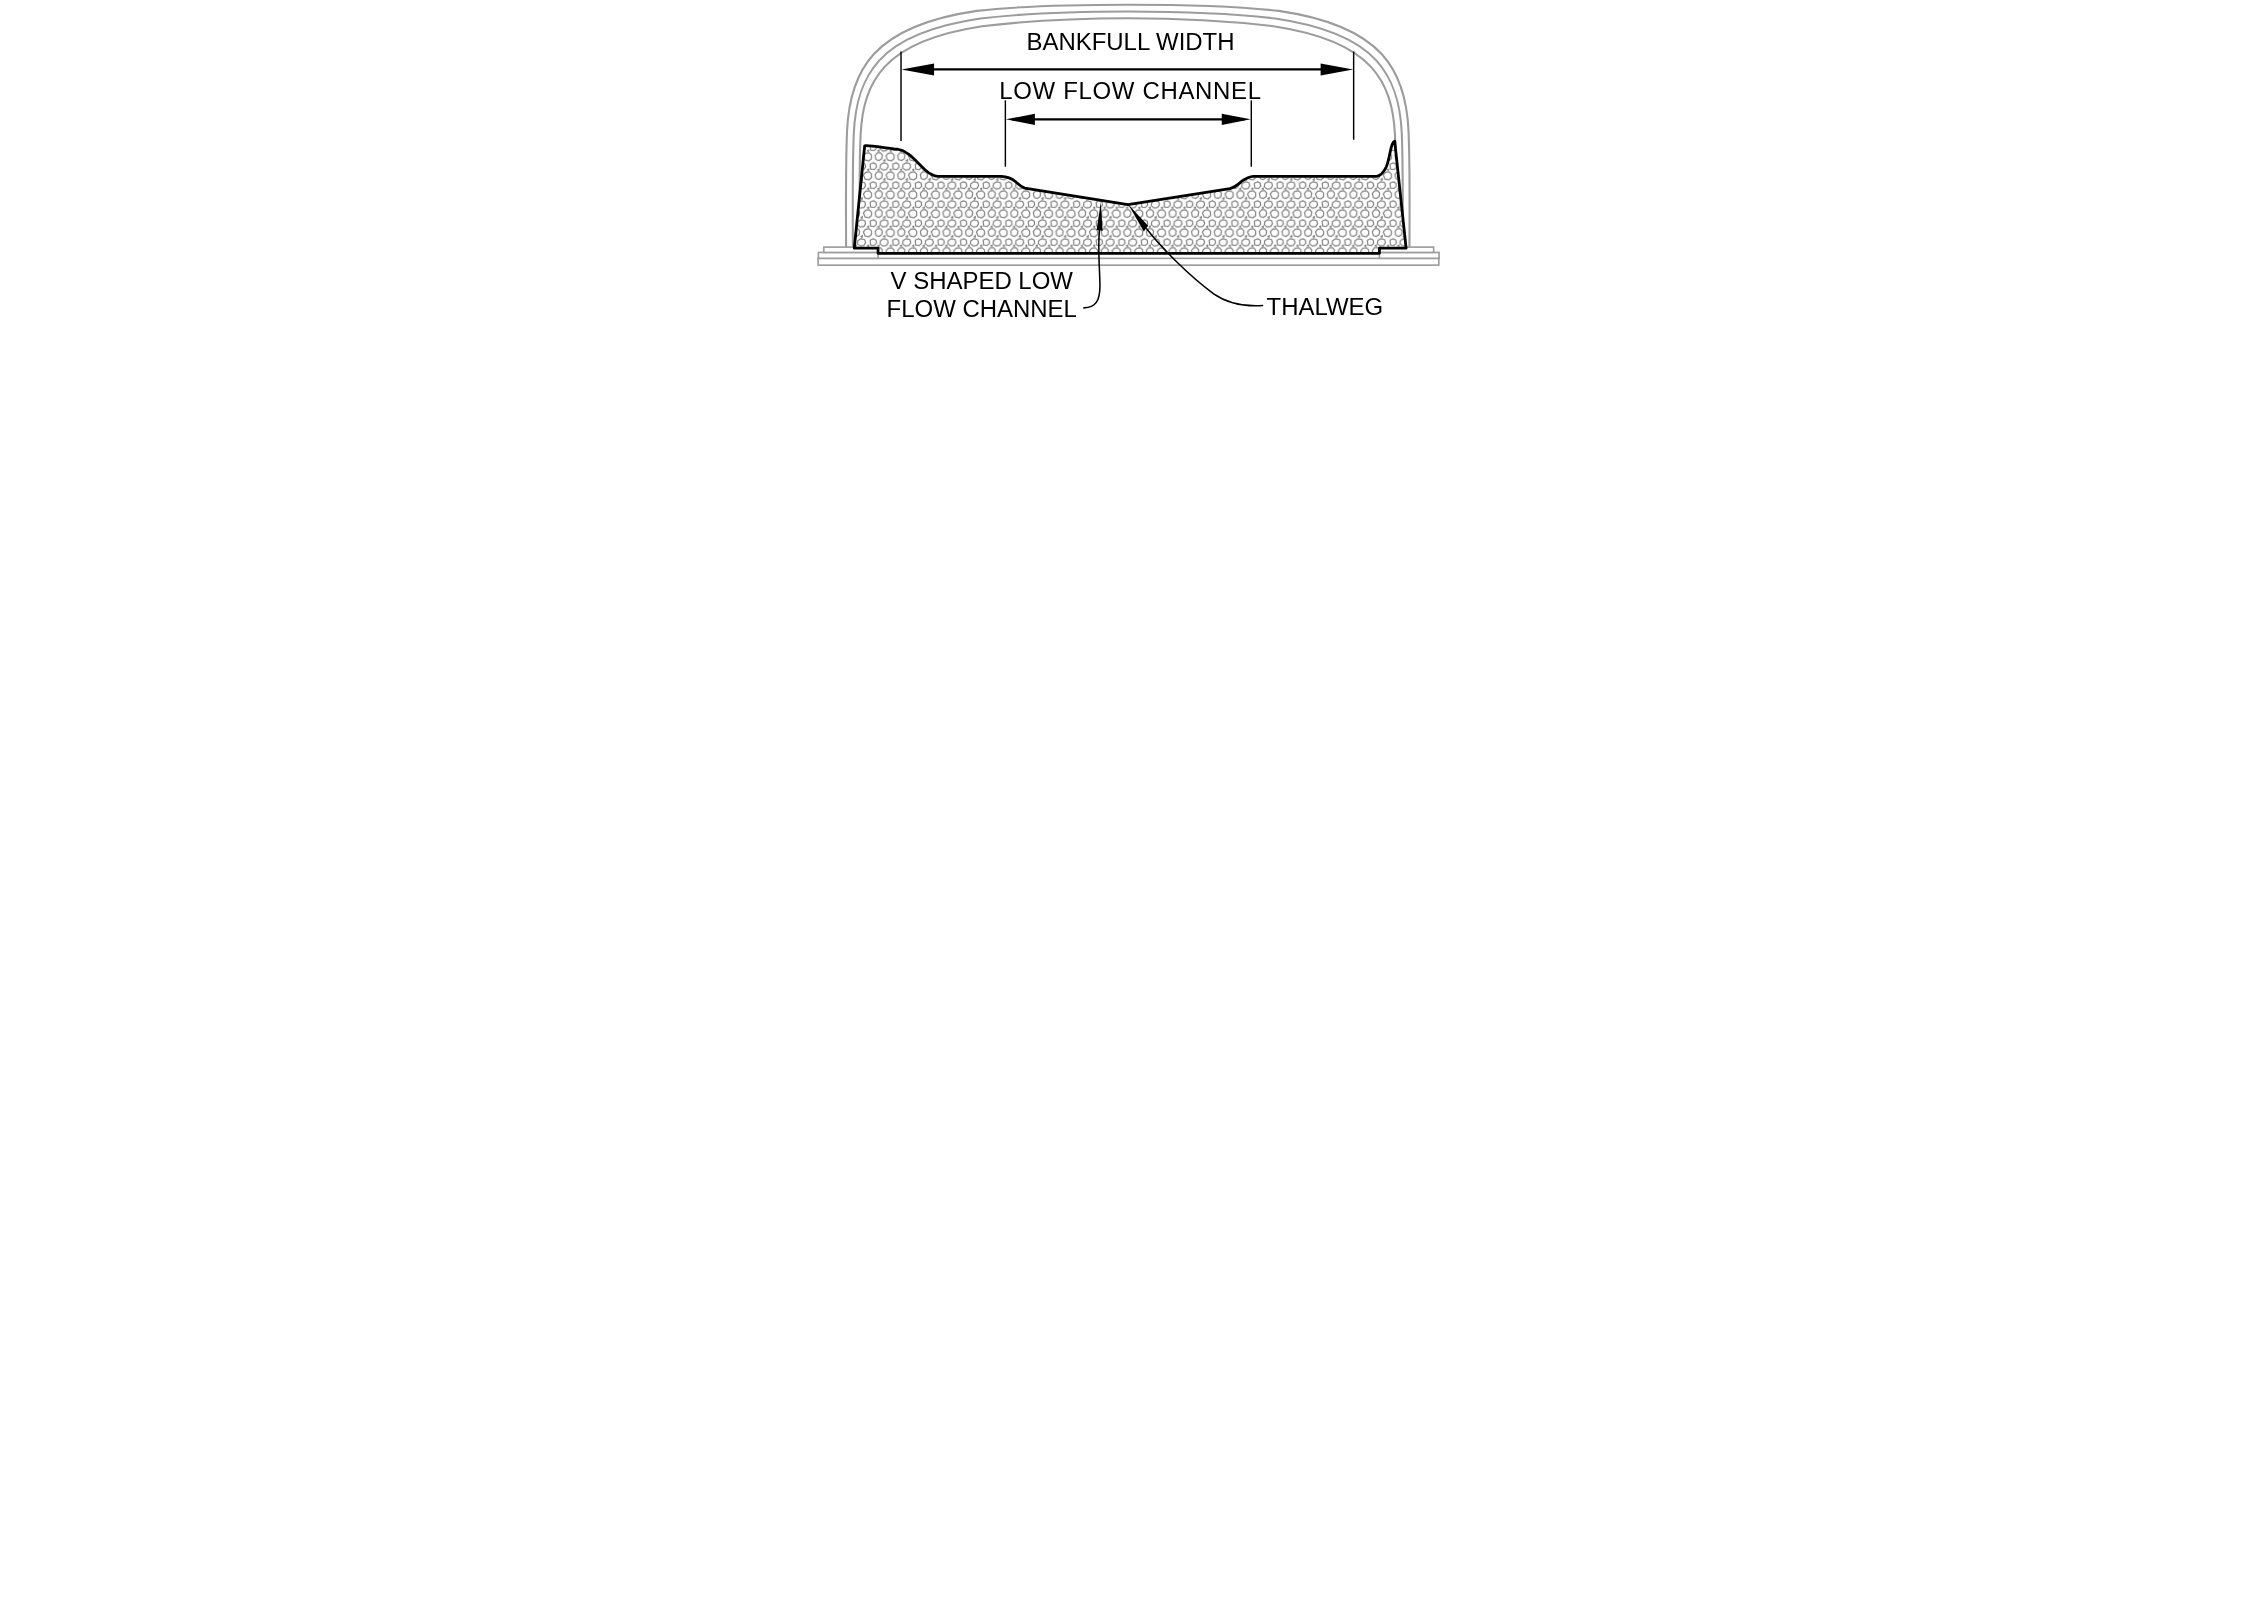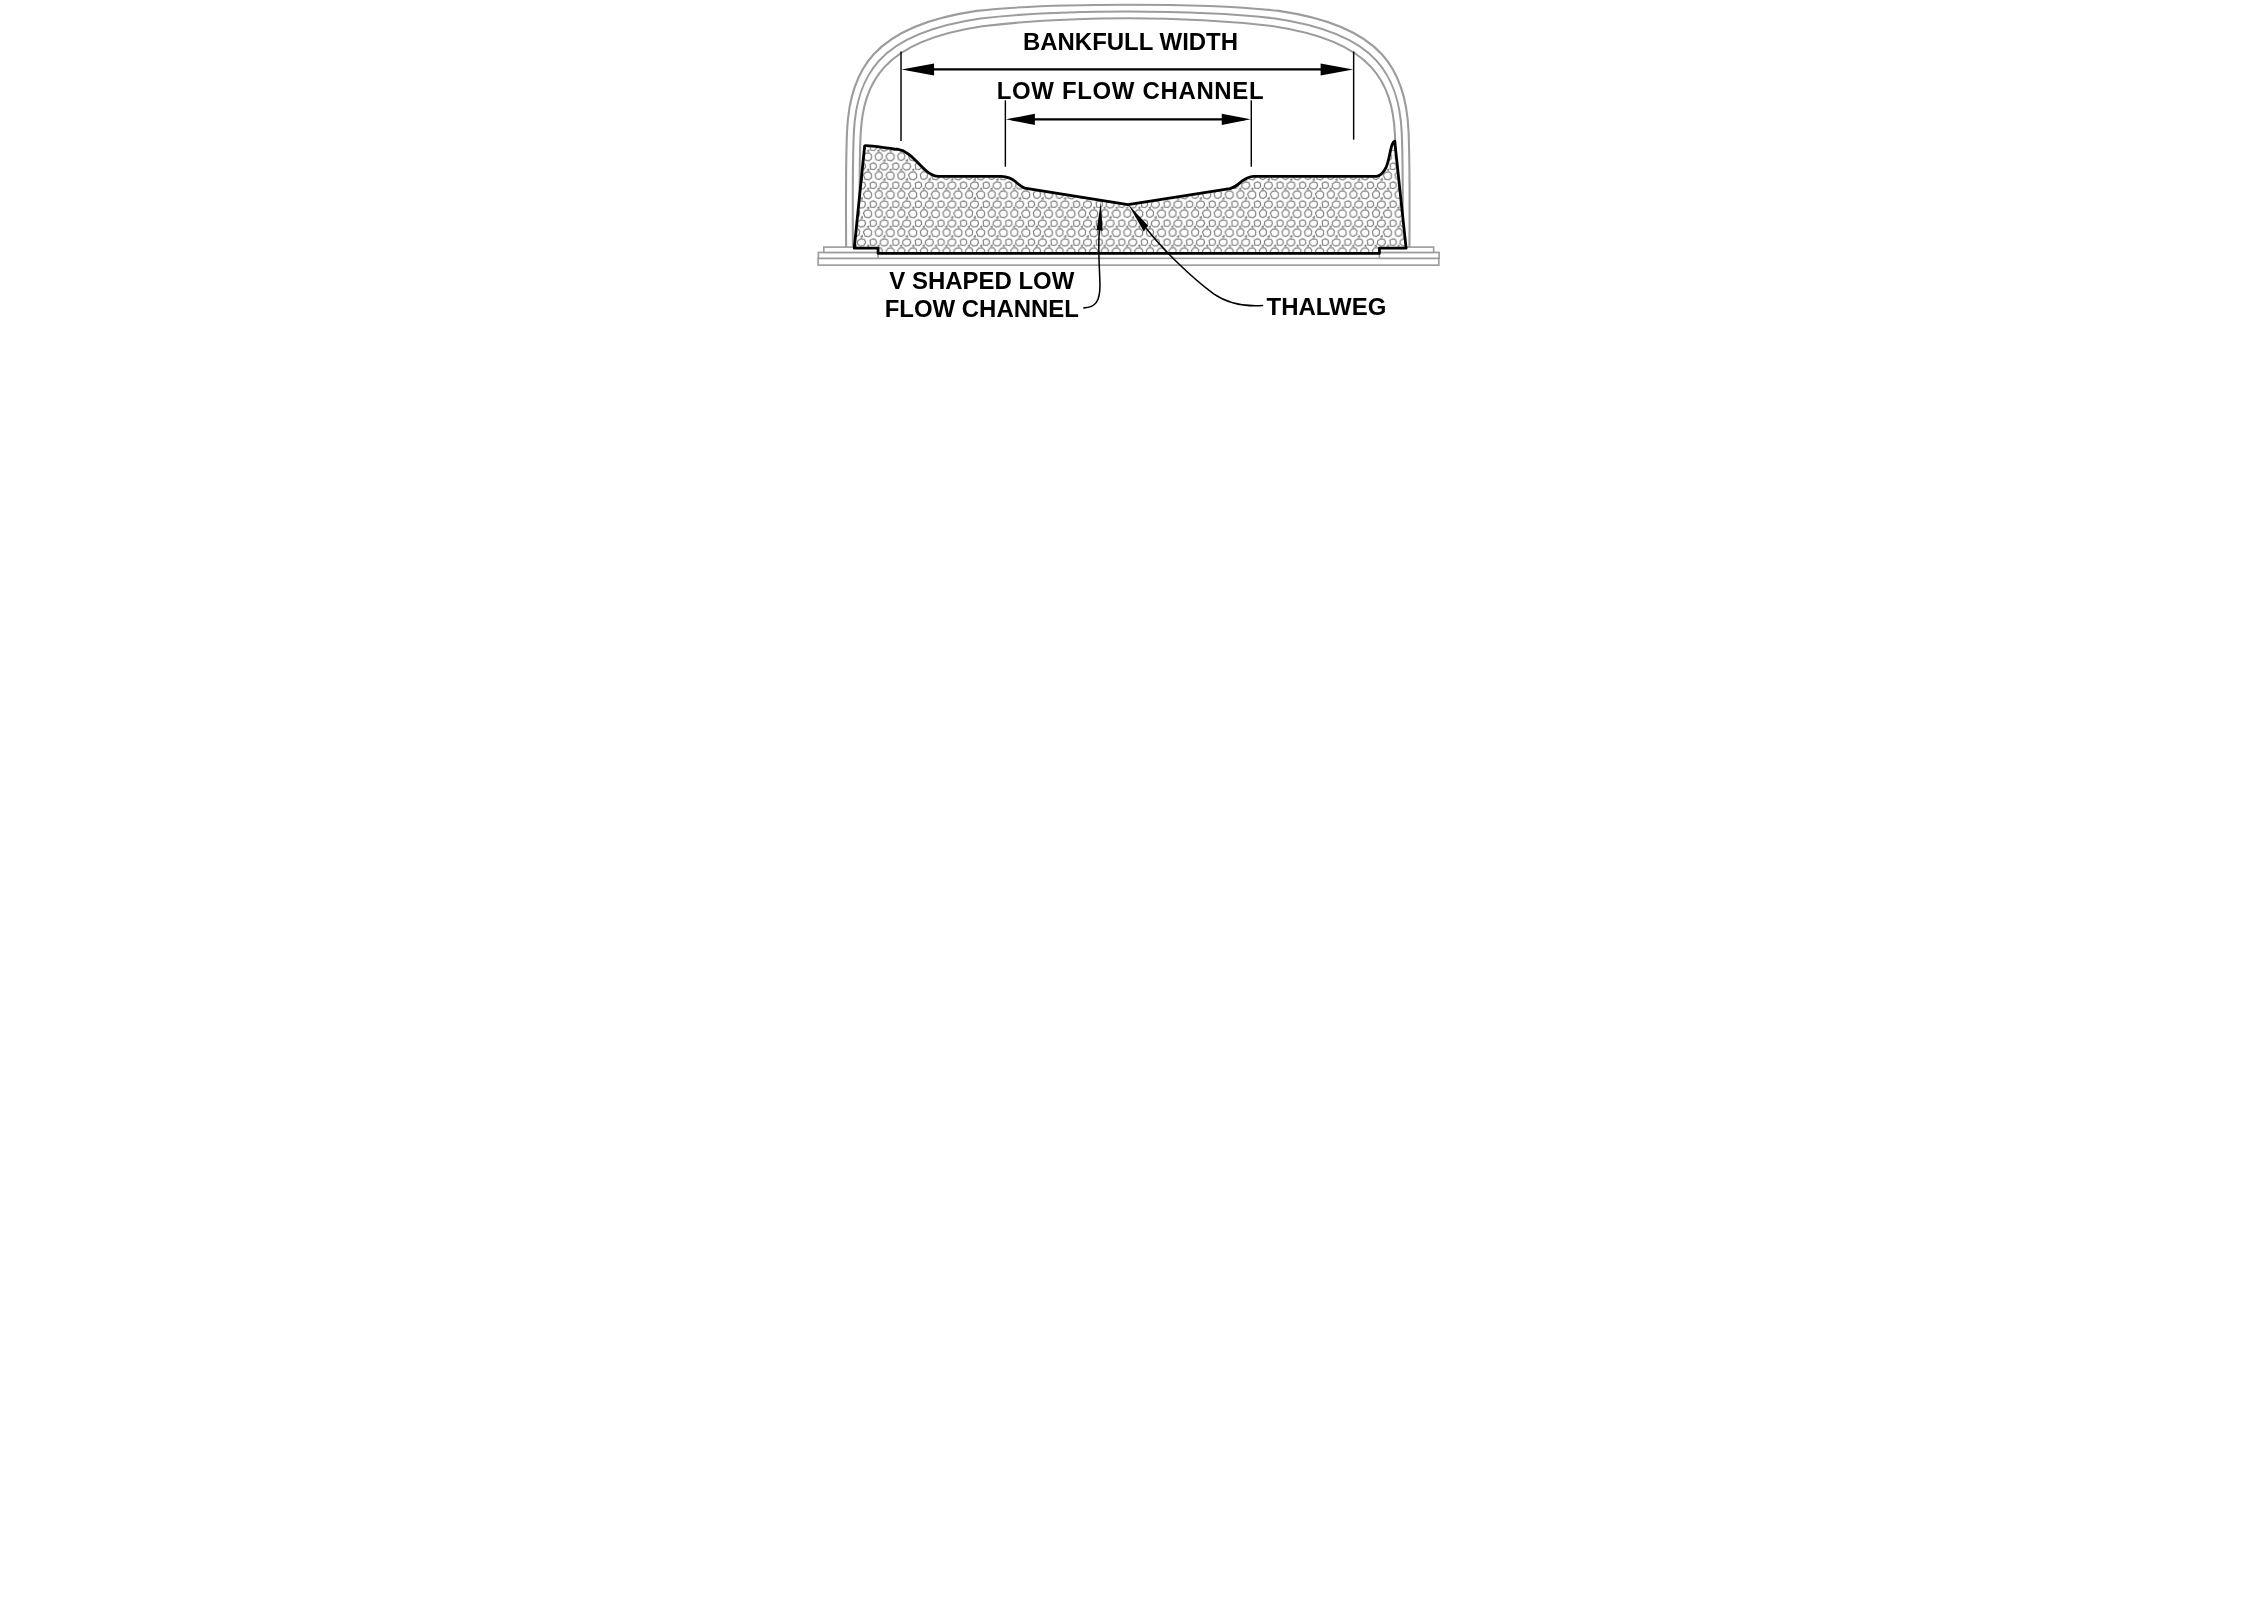--- a/index.html
+++ b/index.html
@@ -5,21 +5,20 @@
   html, body {
     margin: 0;
     padding: 0;
     background: #ffffff;
     font-family: "Liberation Sans", sans-serif;
   }
   .diagram-wrap {
     width: 100%;
     max-width: 651px;
     margin: 0 auto;
-    font-weight: bold;
   }
   svg { display: block; width: 100%; height: auto; }
   text {
     font-family: "Liberation Sans", sans-serif;
     font-size: 53px;
     fill: #000000;
   }
   .label-wide { letter-spacing: 1.5px; }
   .dim-line   { stroke: #000; stroke-width: 5.2; fill: none; }
   .ext-line   { stroke: #000; stroke-width: 3.2; fill: none; }

